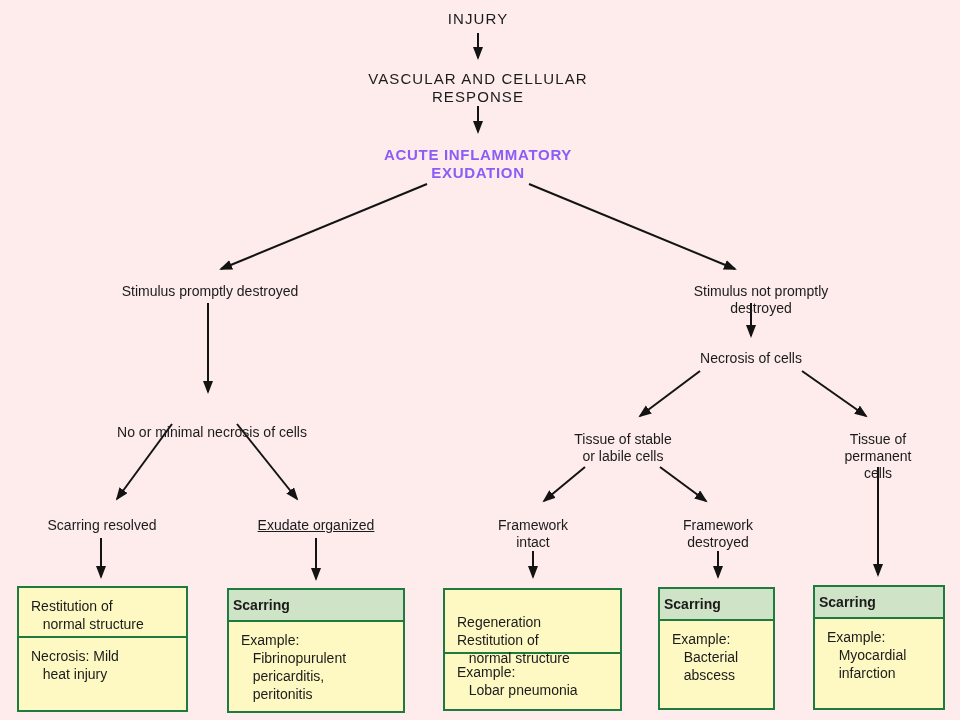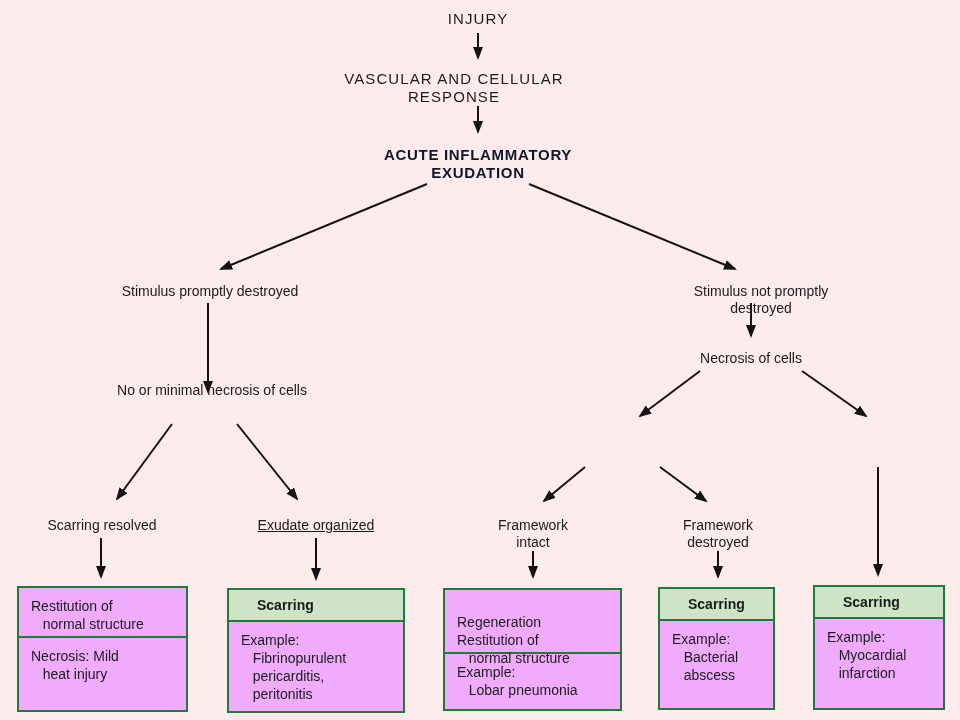--- a/index.html
+++ b/index.html
@@ -17,38 +17,38 @@
   .label {
     position: absolute;
     transform: translateX(-50%);
     text-align: center;
     white-space: pre-wrap;
     font-size: 14px;
     line-height: 1.2;
   }
   .label.caps { font-size: 15px; letter-spacing: 1.1px; }
   .label.green {
-    color: #0f172a;
+    color: #8b5cf6;
     font-weight: bold;
     font-size: 15px;
     letter-spacing: 0.7px;
   }
   .obox {
     position: absolute;
     border: 2px solid #1e7a3e;
-    background: #f0abfc;
+    background: #fef9c3;
     font-size: 14px;
     line-height: 1.28;
     box-sizing: border-box;
   }
   .obox .hd {
     background: #cfe3c6;
     border-bottom: 2px solid #1e7a3e;
     font-weight: bold;
-    padding: 7px 8px 6px 28px;
+    padding: 7px 8px 6px 4px;
     box-sizing: border-box;
   }
   .obox .sec {
     padding: 10px 6px 6px 12px;
     white-space: pre-wrap;
     box-sizing: border-box;
   }
   .obox .sec.divided { border-bottom: 2px solid #1e7a3e; }
 </style>
 </head>
@@ -76,39 +76,43 @@
     <line x1="802" y1="371" x2="866" y2="416" marker-end="url(#ah)"></line>
     <line x1="585" y1="467" x2="544" y2="501" marker-end="url(#ah)"></line>
     <line x1="660" y1="467" x2="706" y2="501" marker-end="url(#ah)"></line>
     <line x1="533" y1="551" x2="533" y2="577" marker-end="url(#ah)"></line>
     <line x1="718" y1="551" x2="718" y2="577" marker-end="url(#ah)"></line>
     <line x1="878" y1="467" x2="878" y2="575" marker-end="url(#ah)"></line>
   </svg>
 
   <div class="label caps" style="left:478px; top:10px;">INJURY</div>
 
-  <div class="label caps" style="left:454px; top:70px;">VASCULAR AND CELLULAR
+  <div class="label caps" style="left:478px; top:70px;">VASCULAR AND CELLULAR
 RESPONSE</div>
 
   <div class="label green" style="left:478px; top:146px;">ACUTE INFLAMMATORY
 EXUDATION</div>
 
   <div class="label" style="left:210px; top:283px;text-align:right;">Stimulus promptly destroyed</div>
 
   <div class="label" style="left:753px; top:283px;margin-left:8px;">Stimulus not promptly destroyed</div>
 
-  <div class="label" style="left:212px; top:382px;">No or minimal necrosis of cells</div>
+  <div class="label" style="left:212px; top:424px;">No or minimal necrosis of cells</div>
 
   <div class="label" style="left:102px; top:517px;">Scarring resolved</div>
 
   <div class="label" style="left:316px; top:517px;text-decoration:underline;">Exudate organized</div>
 
   <div class="label" style="left:751px; top:350px;text-align:center;">Necrosis of cells</div>
 
+  <div class="label" style="left:623px; top:431px;">Tissue of stable
+or labile cells</div>
 
+  <div class="label" style="left:878px; top:431px;">Tissue of
+permanent cells</div>
 
   <div class="label" style="left:533px; top:517px;">Framework
 intact</div>
 
   <div class="label" style="left:718px; top:517px;">Framework
 destroyed</div>
 
   <div class="obox" style="left:17px; top:586px; width:171px; height:126px;">
     <div class="sec divided" style="height:50px;">Restitution of
    normal structure</div>

